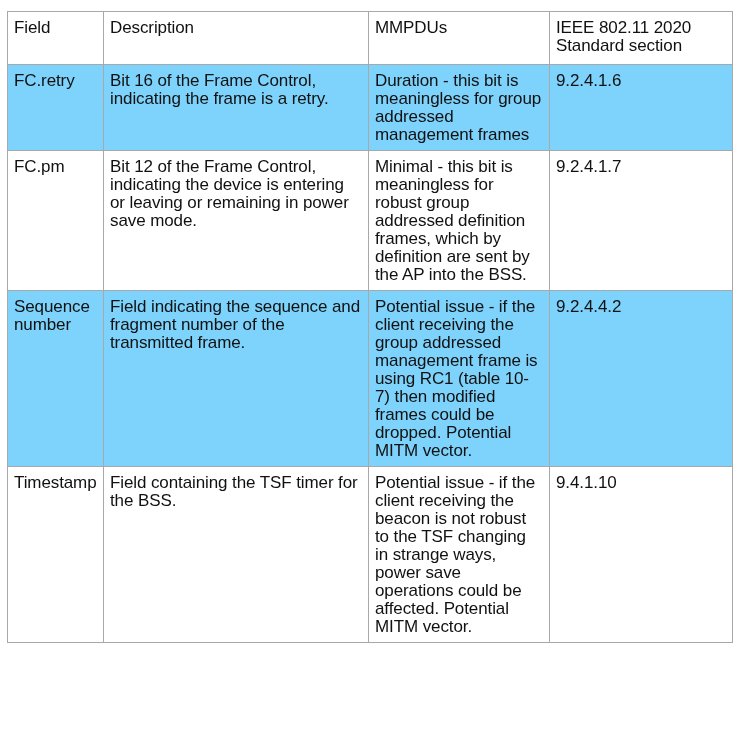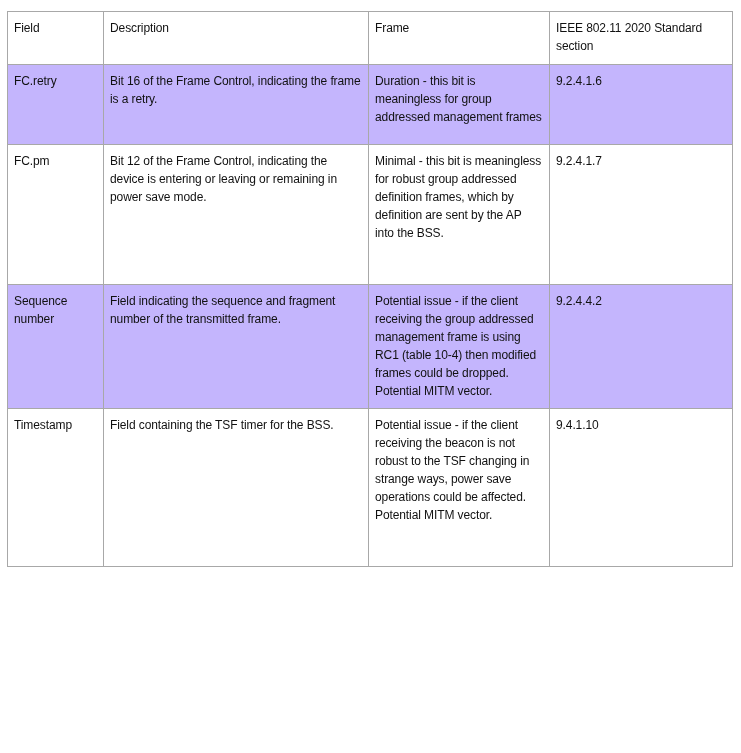--- a/index.html
+++ b/index.html
@@ -1,59 +1,59 @@
 <!DOCTYPE html>
 <html><head>
 <meta charset="utf-8">
 <style>
   html, body { margin: 0; padding: 0; background: #ffffff; }
   body { width: 741px; height: 753px; position: relative; overflow: hidden;
          font-family: "Liberation Sans", sans-serif; color: #111; }
   table { position: absolute; left: 7px; top: 11px; width: 725px;
           border-collapse: collapse; table-layout: fixed; }
   td { border: 1px solid #a8a8a8; vertical-align: top;
-       padding: 7px 6px 6px 6px; font-size: 12px; line-height: 18px;
+       padding: 7px 6px 6px 6px; font-size: 17px; line-height: 18px;
        letter-spacing: -0.1px; }
-  tr.alt td { background: #c4b5fd; }
+  tr.alt td { background: #7dd3fc; }
   col.c1 { width: 96px; } col.c2 { width: 265px; }
   col.c3 { width: 181px; } col.c4 { width: 183px; }
 </style>
 </head>
 <body>
 
 <table>
   <colgroup>
       <col class="c1">
       <col class="c2">
       <col class="c3">
       <col class="c4">
     </colgroup>
   <tbody>
     <tr style="height:53px">
       <td>Field</td>
       <td>Description</td>
-      <td>Frame</td>
+      <td>MMPDUs</td>
       <td>IEEE 802.11 2020 Standard section</td>
     </tr>
     <tr class="alt" style="height:80px">
       <td>FC.retry</td>
       <td>Bit 16 of the Frame Control, indicating the frame is a retry.</td>
       <td>Duration - this bit is meaningless for group addressed management frames</td>
       <td>9.2.4.1.6</td>
     </tr>
     <tr style="height:140px">
       <td>FC.pm</td>
       <td>Bit 12 of the Frame Control, indicating the device is entering or leaving or remaining in power save mode.</td>
       <td>Minimal - this bit is meaningless for robust group addressed definition frames, which by definition are sent by the AP into the BSS.</td>
       <td>9.2.4.1.7</td>
     </tr>
     <tr class="alt" style="height:124px">
       <td>Sequence number</td>
       <td>Field indicating the sequence and fragment number of the transmitted frame.</td>
-      <td>Potential issue - if the client receiving the group addressed management frame is using RC1 (table 10-4) then modified frames could be dropped. Potential MITM vector.</td>
+      <td>Potential issue - if the client receiving the group addressed management frame is using RC1 (table 10-7) then modified frames could be dropped. Potential MITM vector.</td>
       <td>9.2.4.4.2</td>
     </tr>
     <tr style="height:158px">
       <td>Timestamp</td>
       <td>Field containing the TSF timer for the BSS.</td>
       <td>Potential issue - if the client receiving the beacon is not robust to the TSF changing in strange ways, power save operations could be affected. Potential MITM vector.</td>
       <td>9.4.1.10</td>
     </tr>
   </tbody>
 </table>

